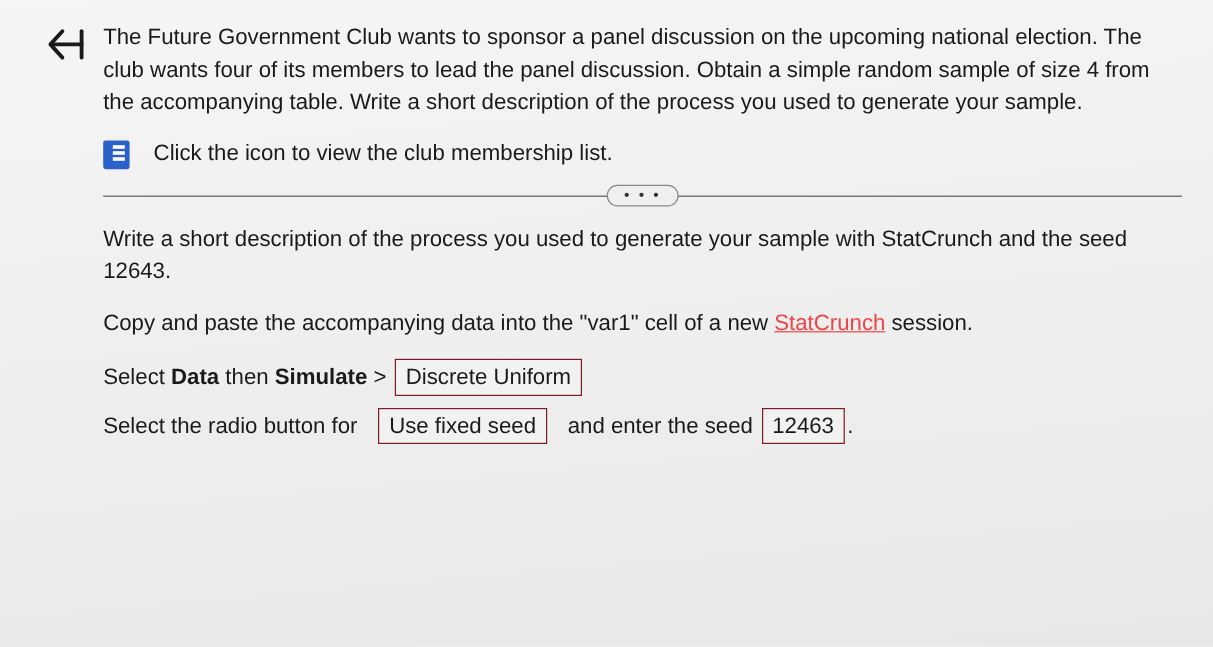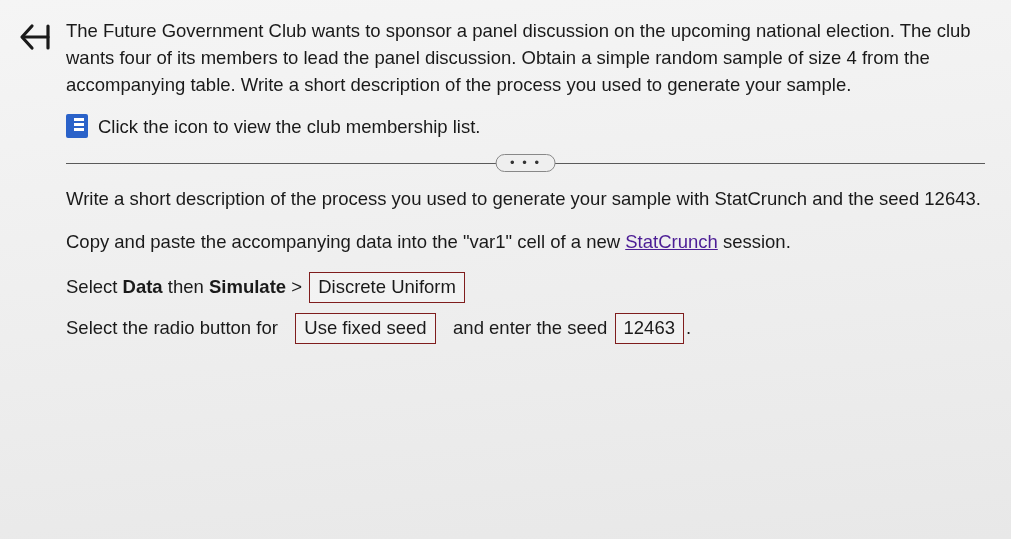--- a/index.html
+++ b/index.html
@@ -8,37 +8,38 @@
       background: linear-gradient(175deg, #f5f5f5 0%, #e8e8e8 100%);
       width: 1011px;
       height: 539px;
       overflow: hidden;
       color: #1a1a1a;
       position: relative;
     }
     .page {
       display: flex;
       padding: 18px 26px 10px 18px;
+      margin-left: 20px;
     }
     .back-col {
       width: 48px;
       flex-shrink: 0;
       padding-top: 4px;
     }
     .back-icon svg { width: 34px; height: 30px; }
     .content {
       flex: 1;
       font-size: 18.5px;
       line-height: 1.45;
     }
     .problem-text { margin-bottom: 16px; }
     .member-link-row {
       display: flex;
-      align-items: flex-start;
-      gap: 10px;
+      align-items: flex-end;
+      gap: 20px;
       margin-bottom: 22px;
     }
     .doc-icon {
       width: 22px; height: 24px;
       background: #2a62c9;
       border-radius: 2px;
       position: relative;
       flex-shrink: 0;
     }
     .doc-icon::before {
@@ -63,21 +64,21 @@
       border-radius: 10px;
       padding: 0 14px;
       font-size: 13px;
       line-height: 16px;
       letter-spacing: 2px;
       color: #333;
       cursor: pointer;
     }
     .para { margin-bottom: 16px; }
     .linegap { margin-bottom: 10px; }
-    .link { color: #4c1d95; text-decoration: underline; cursor: pointer; }
+    .link { color: #ef4444; text-decoration: underline; cursor: pointer; }
     .boxed {
       display: inline-block;
       border: 1px solid #7f1d1d;
       padding: 1px 8px;
       margin: 0 2px;
       background: rgba(255,255,255,0.25);
     }
     b { font-weight: bold; }
   </style>
 </head>

